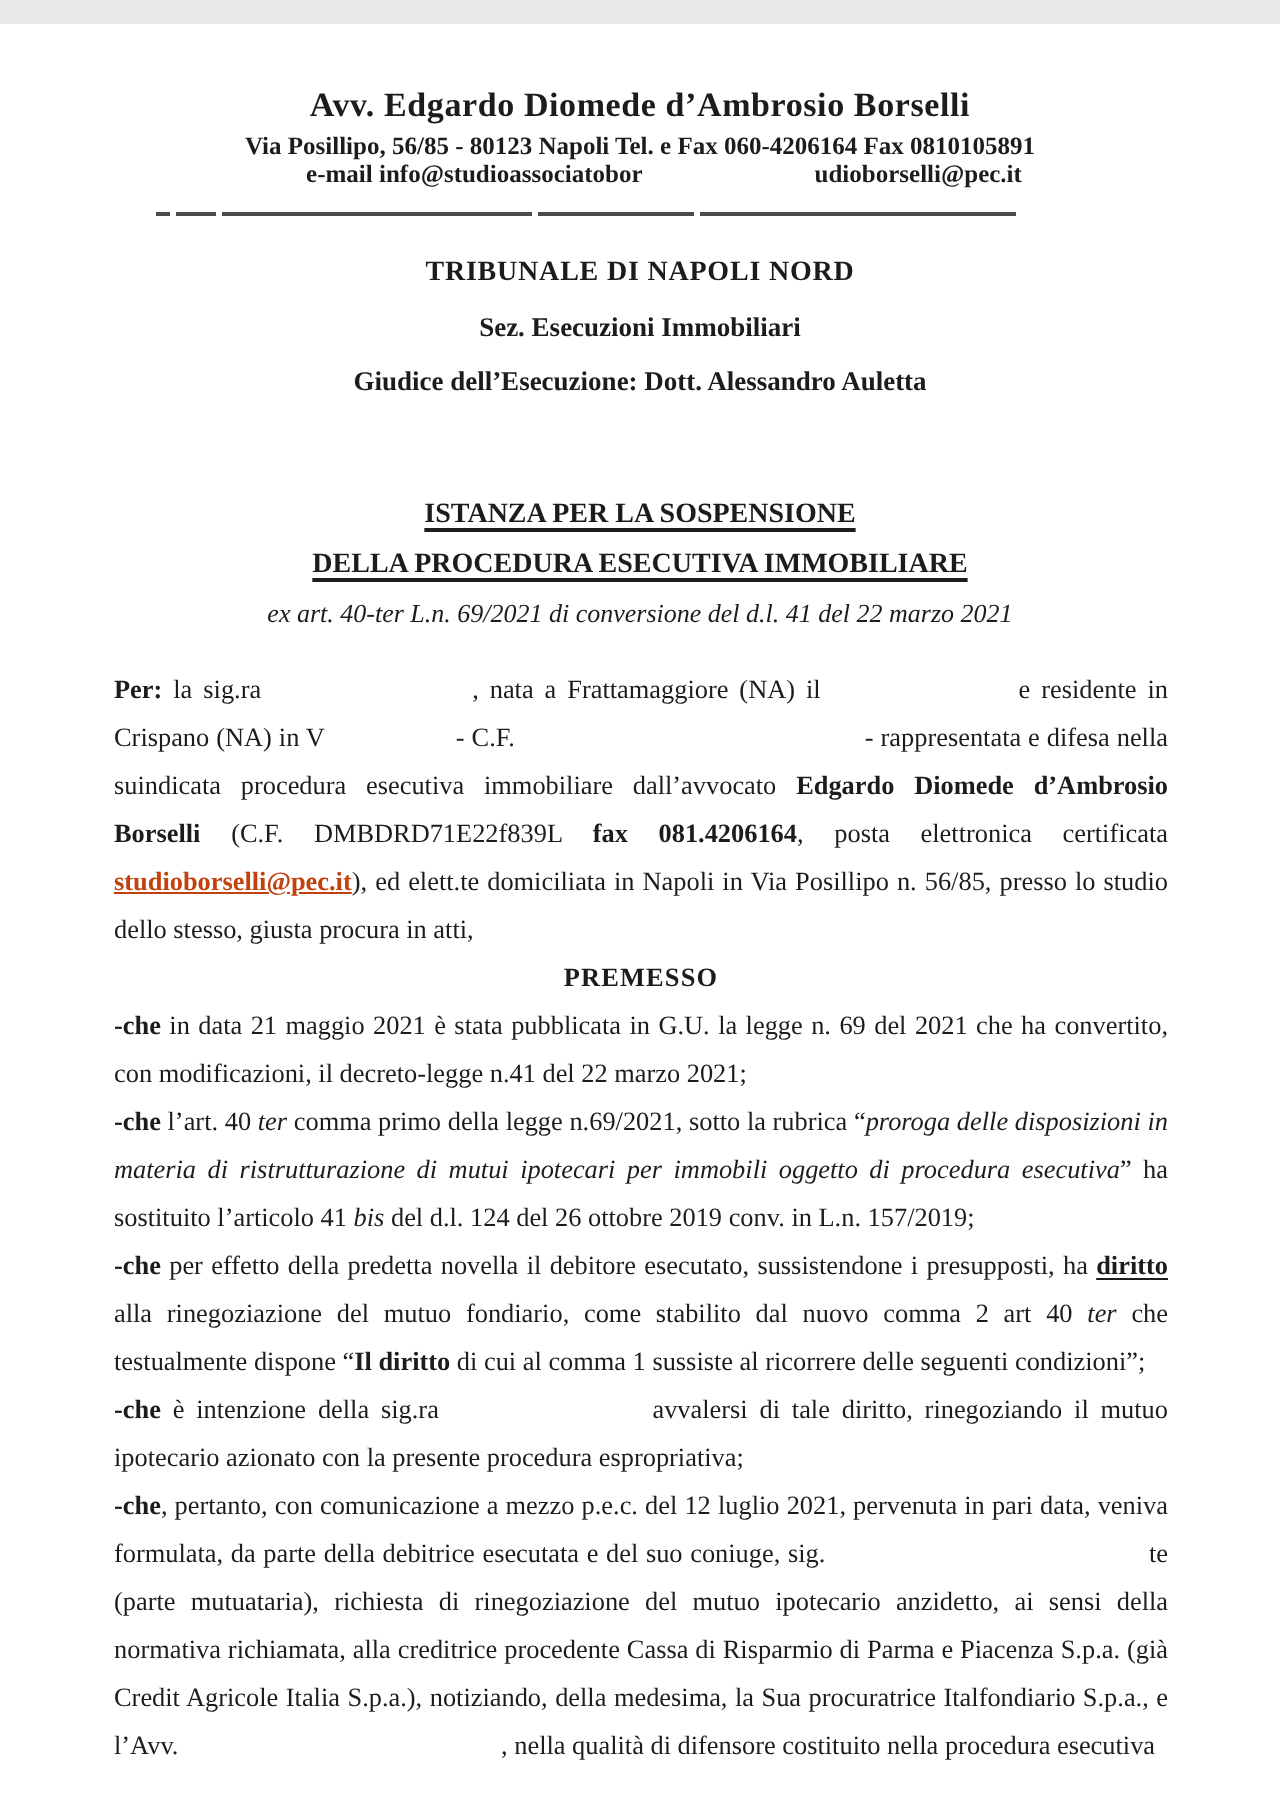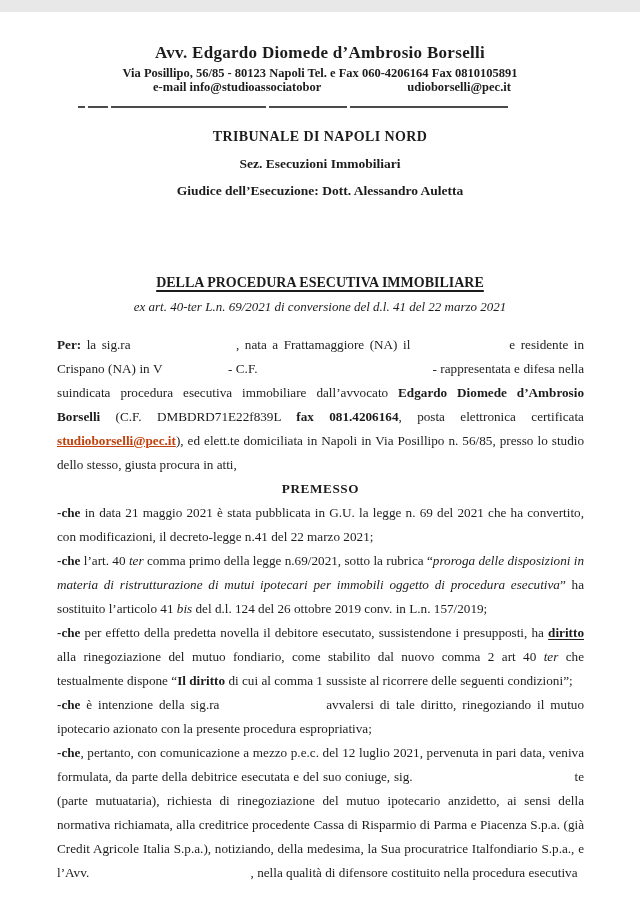--- a/index.html
+++ b/index.html
@@ -93,20 +93,23 @@
     <div class="rule-seg" style="width:20px"></div>
     <div class="rule-seg" style="width:155px"></div>
     <div class="rule-seg" style="width:78px"></div>
     <div class="rule-seg" style="width:158px"></div>
   </div>
 
   <div class="abs centered court1">TRIBUNALE DI NAPOLI NORD</div>
   <div class="abs centered court3">Giudice dell’Esecuzione: Dott. Alessandro Auletta</div>
   <div class="abs centered court2">Sez. Esecuzioni Immobiliari</div>
 
+  <div class="abs centered title1">
+    <span>ISTANZA PER LA SOSPENSIONE</span>
+  </div>
   <div class="abs centered title2">
     <span>DELLA PROCEDURA ESECUTIVA IMMOBILIARE</span>
   </div>
   <div class="abs centered subtitle">ex art. 40-ter L.n. 69/2021 di conversione del d.l. 41 del 22 marzo 2021</div>
 
   <div class="doc-body" id="doc-body">
       <p><span class="b">Per:</span><span> la sig.ra </span><span class="gap" style="width: 100px;"></span><span>, nata a Frattamaggiore (NA) il </span><span class="gap" style="width: 88px;"></span><span> e residente in Crispano (NA) in V</span><span class="gap" style="width: 62px;"></span><span> - C.F. </span><span class="gap" style="width: 168px;"></span><span> - rappresentata e difesa nella suindicata procedura esecutiva immobiliare dall’avvocato </span><span class="b">Edgardo Diomede d’Ambrosio Borselli</span><span> (C.F. DMBDRD71E22f839L </span><span class="b">fax 081.4206164</span><span>, posta elettronica certificata </span><span class="link">studioborselli@pec.it</span><span>), ed elett.te domiciliata in Napoli in Via Posillipo n. 56/85, presso lo studio dello stesso, giusta procura in atti,</span></p>
       <p class="center"><span class="b">PREMESSO</span></p>
       <p><span class="b">-che</span><span> in data 21 maggio 2021 è stata pubblicata in G.U. la legge n. 69 del 2021 che ha convertito, con modificazioni, il decreto-legge n.41 del 22 marzo 2021;</span></p>
       <p><span class="b">-che</span><span> l’art. 40 </span><span class="i">ter</span><span> comma primo della legge n.69/2021, sotto la rubrica “</span><span class="i">proroga delle disposizioni in materia di ristrutturazione di mutui ipotecari per immobili oggetto di procedura esecutiva</span><span>” ha sostituito l’articolo 41 </span><span class="i">bis</span><span> del d.l. 124 del 26 ottobre 2019 conv. in L.n. 157/2019;</span></p>

